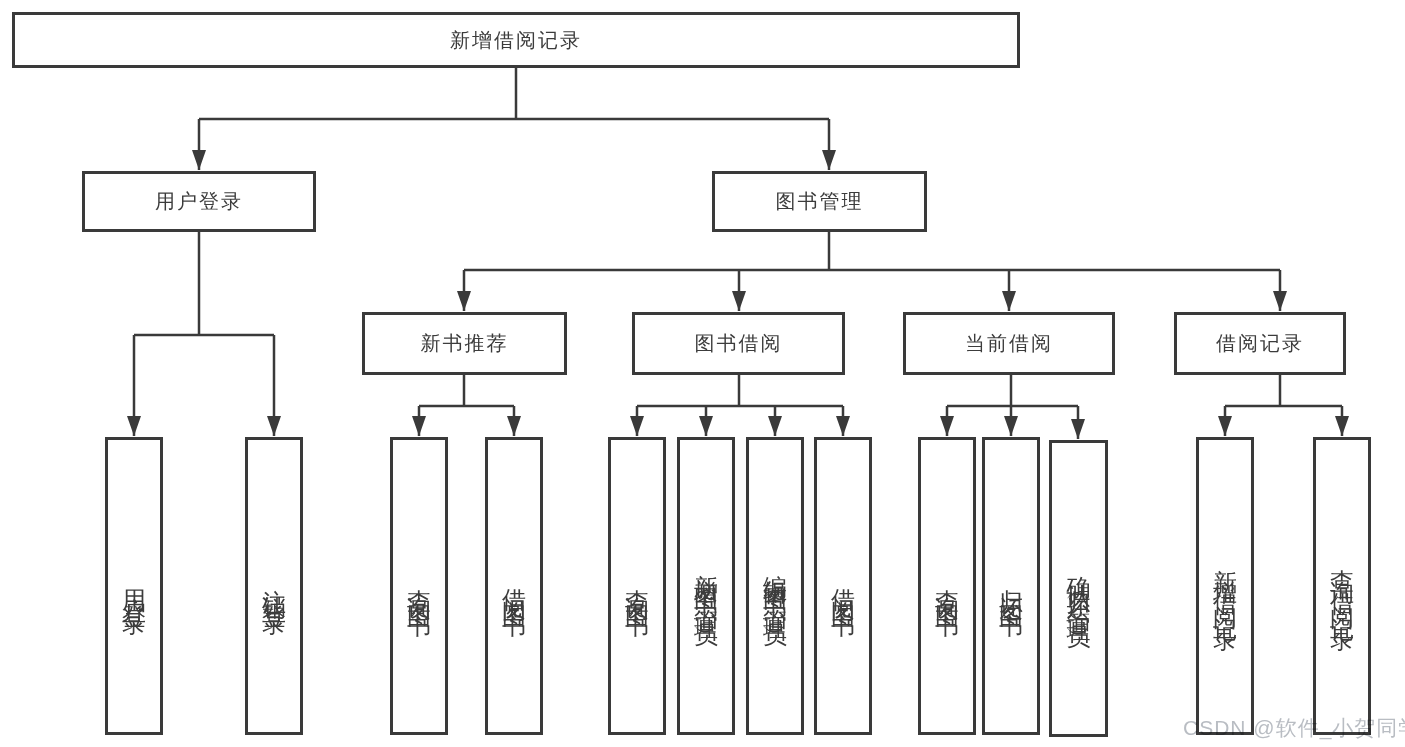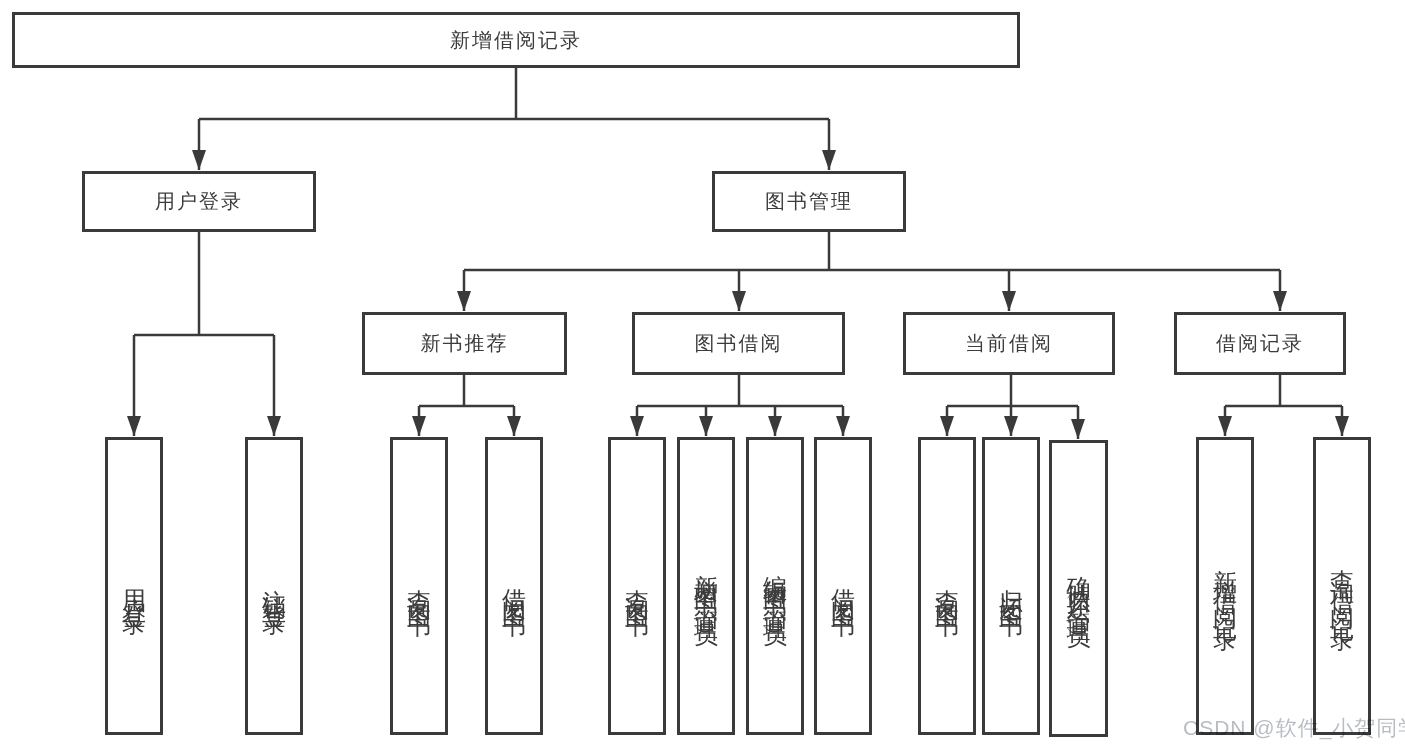--- a/index.html
+++ b/index.html
@@ -106,21 +106,21 @@
     </g>
   </svg>
 
   <div class="node h" style="left:12px; top:12px; width:1008px; height:56px;">
     <span>新增借阅记录</span>
   </div>
 
   <div class="node h" style="left:82px; top:171px; width:234px; height:61px;">
     <span>用户登录</span>
   </div>
-  <div class="node h" style="left:712px; top:171px; width:194px; height:61px;">
+  <div class="node h" style="left:712px; top:171px; width:215px; height:61px;">
     <span>图书管理</span>
   </div>
 
   <div class="node h" style="left:632px; top:312px; width:213px; height:63px;">
     <span>图书借阅</span>
   </div>
   <div class="node h" style="left:362px; top:312px; width:205px; height:63px;">
     <span>新书推荐</span>
   </div>
   <div class="node h" style="left:903px; top:312px; width:212px; height:63px;">

